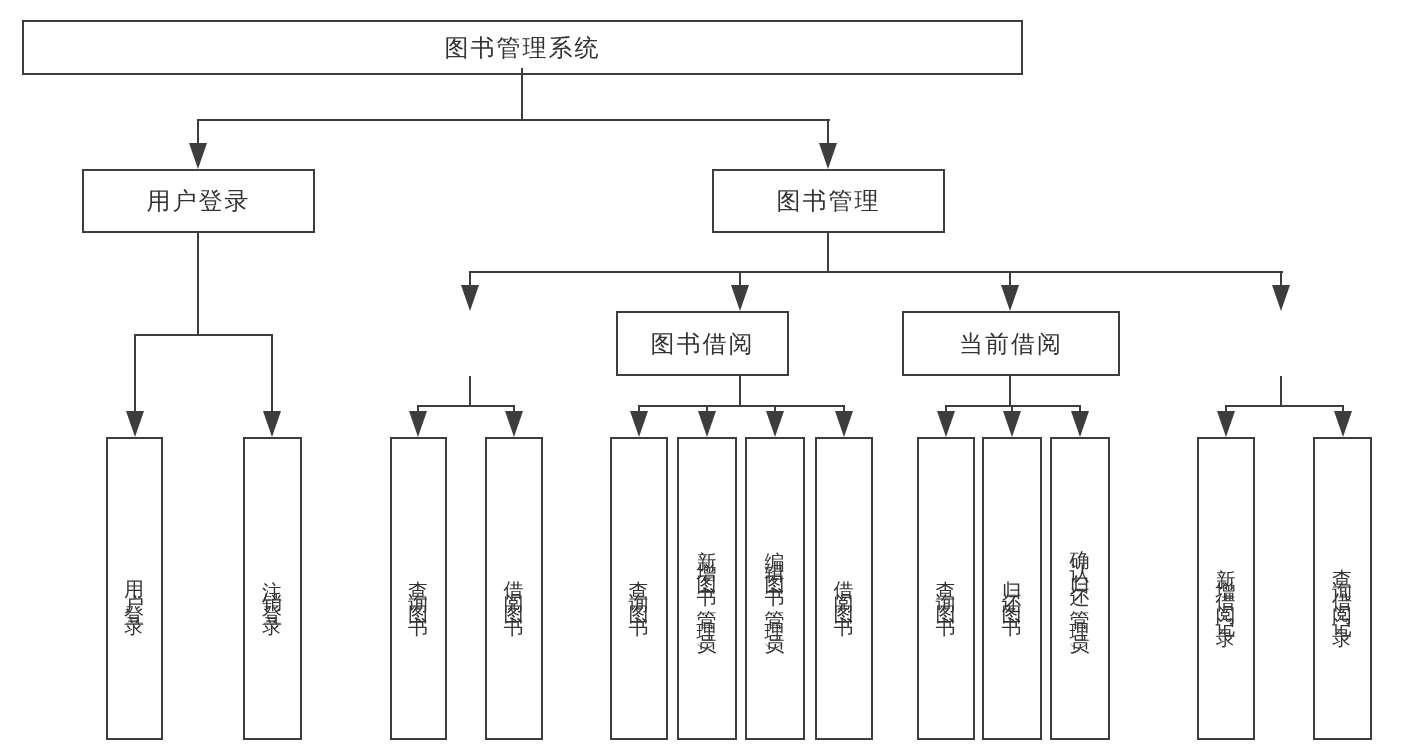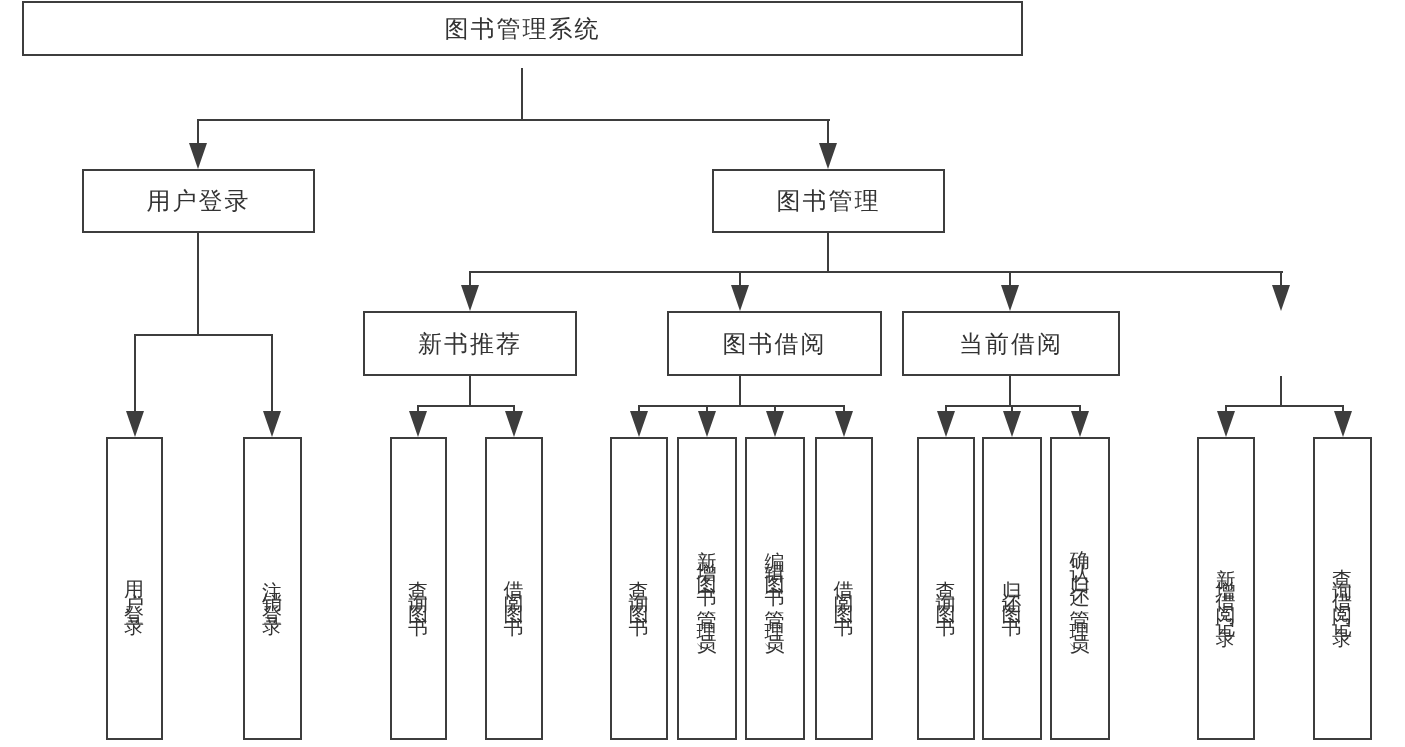--- a/index.html
+++ b/index.html
@@ -34,21 +34,21 @@
   .watermark{
     position:absolute;left:1183px;top:719px;font-size:17px;letter-spacing:1px;
     color:var(--wm);white-space:nowrap;
   }
 </style>
 </head>
 <body>
 
 <div class="canvas">
 
-  <div class="box" style="left:22px;top:1px;width:1001px;height:55px;">
+  <div class="box" style="left:22px;top:20px;width:1001px;height:55px;">
     <span class="lbl">图书管理系统</span>
   </div>
 
   <div class="vline" style="left:521px;top:68px;height:53px;"></div>
   <div class="hline" style="left:197px;top:119px;width:633px;"></div>
   <div class="vline" style="left:197px;top:119px;height:27px;"></div>
   <div class="arrow" style="left:189px;top:143px;"></div>
   <div class="vline" style="left:827px;top:119px;height:27px;"></div>
   <div class="arrow" style="left:819px;top:143px;"></div>
 
@@ -70,24 +70,21 @@
   <div class="hline" style="left:469px;top:271px;width:814px;"></div>
   <div class="vline" style="left:469px;top:271px;height:16px;"></div>
   <div class="arrow" style="left:461px;top:285px;"></div>
   <div class="vline" style="left:739px;top:271px;height:16px;"></div>
   <div class="arrow" style="left:731px;top:285px;"></div>
   <div class="vline" style="left:1009px;top:271px;height:16px;"></div>
   <div class="arrow" style="left:1001px;top:285px;"></div>
   <div class="vline" style="left:1280px;top:271px;height:16px;"></div>
   <div class="arrow" style="left:1272px;top:285px;"></div>
 
-  <div class="box" style="left:363px;top:311px;width:214px;height:65px;">
-    <span class="lbl">新书推荐</span>
-  </div>
-  <div class="box" style="left:667px;top:311px;width:215px;height:65px;">
+  <div class="box" style="left:616px;top:311px;width:173px;height:65px;">
     <span class="lbl">图书借阅</span>
   </div>
   <div class="box" style="left:902px;top:311px;width:218px;height:65px;">
     <span class="lbl">当前借阅</span>
   </div>
 
   <div class="vline" style="left:469px;top:376px;height:31px;"></div>
   <div class="hline" style="left:417px;top:405px;width:98px;"></div>
   <div class="vline" style="left:417px;top:405px;height:9px;"></div>
   <div class="arrow" style="left:409px;top:411px;"></div>

